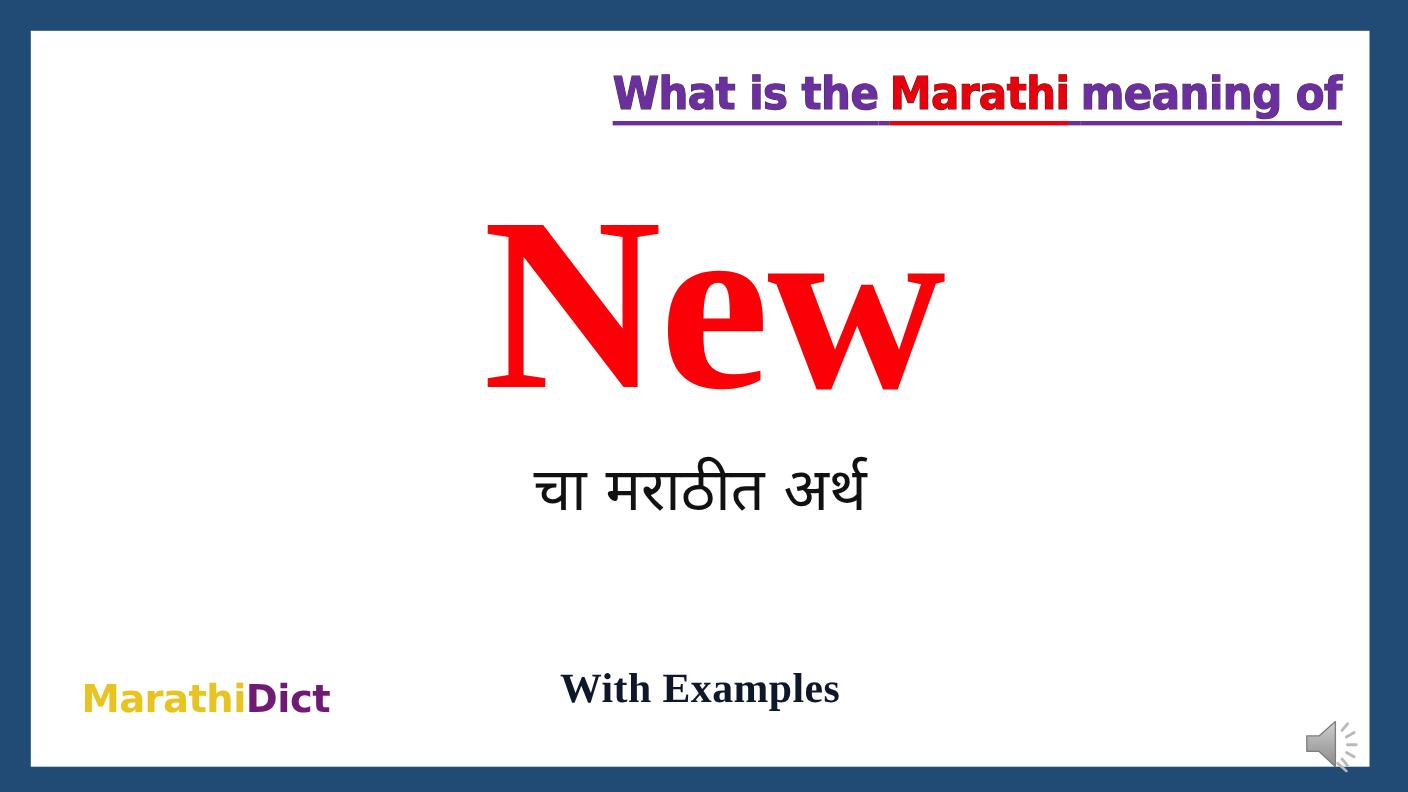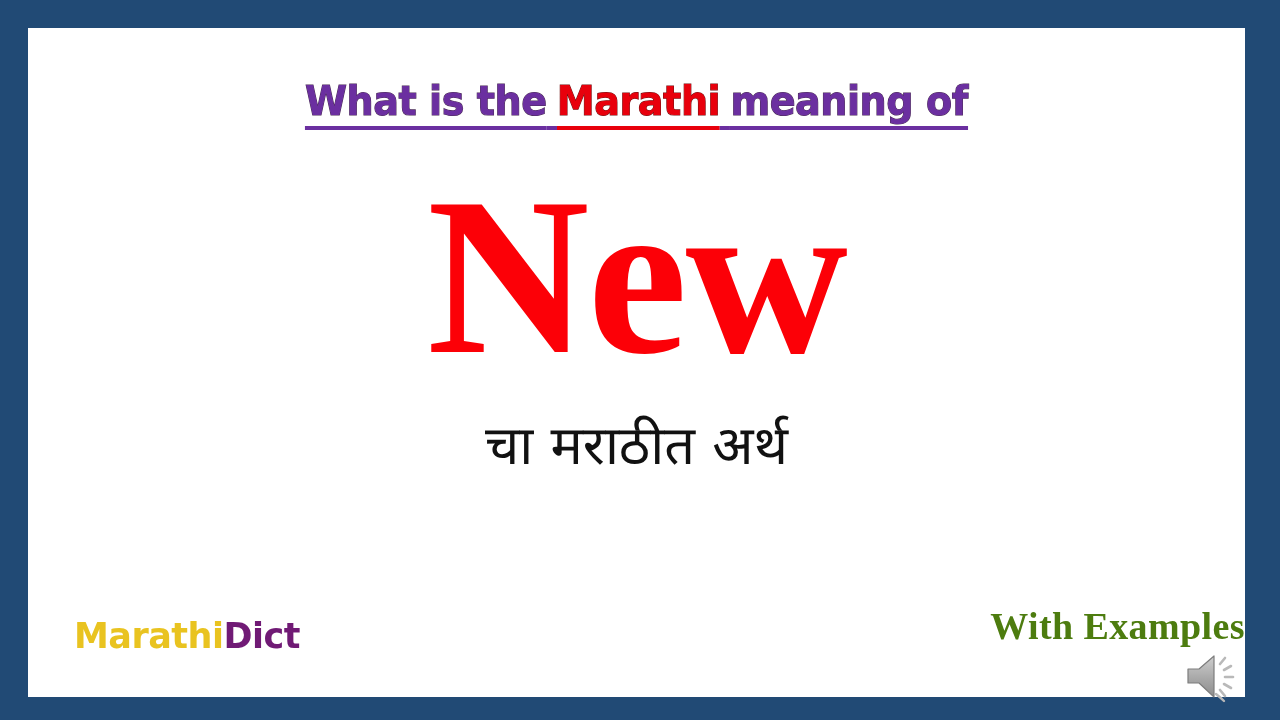--- a/index.html
+++ b/index.html
@@ -30,23 +30,23 @@
     width: 1217px;
     height: 669px;
     background: #ffffff;
     overflow: hidden;
   }
 
   
   #title-block {
     position: absolute;
     left: 0;
-    top: 52px;
+    top: 36px;
     width: 1217px;
-    text-align: center;
+    text-align: right;
   }
   #title-line {
     display: inline-block;
     font-family: "DejaVu Sans", "Liberation Sans", sans-serif;
     font-weight: bold;
     font-size: 41px;
     letter-spacing: -0.5px;
     line-height: 1.05;
     white-space: nowrap;
     transform: scaleX(0.93);
@@ -65,21 +65,21 @@
     display: inline-block;
     width: 11px;
     border-bottom: 4px solid #6b2fa0;
     vertical-align: bottom;
     height: 1.05em;
   }
 
   
   #headword {
     position: absolute;
-    left: 0;
+    left: 12px;
     top: 136px;
     width: 1217px;
     text-align: center;
     font-family: "Liberation Serif", "DejaVu Serif", serif;
     font-weight: bold;
     font-size: 225px;
     line-height: 1;
     color: #fc0007;
     letter-spacing: -2px;
   }
@@ -98,25 +98,25 @@
     font-weight: normal;
   }
   #deva div { white-space: nowrap; }
 
   
   #with-examples {
     position: absolute;
     left: 0;
     top: 576px;
     width: 1217px;
-    text-align: right;
+    text-align: center;
     font-family: "Liberation Serif", "DejaVu Serif", serif;
     font-weight: bold;
     font-size: 38px;
-    color: #4d7c0f;
+    color: #0f172a;
     letter-spacing: 0.4px;
   }
 
   
   #logo {
     position: absolute;
     left: 46px;
     top: 588px;
     font-family: "DejaVu Sans", "Liberation Sans", sans-serif;
     font-weight: bold;

